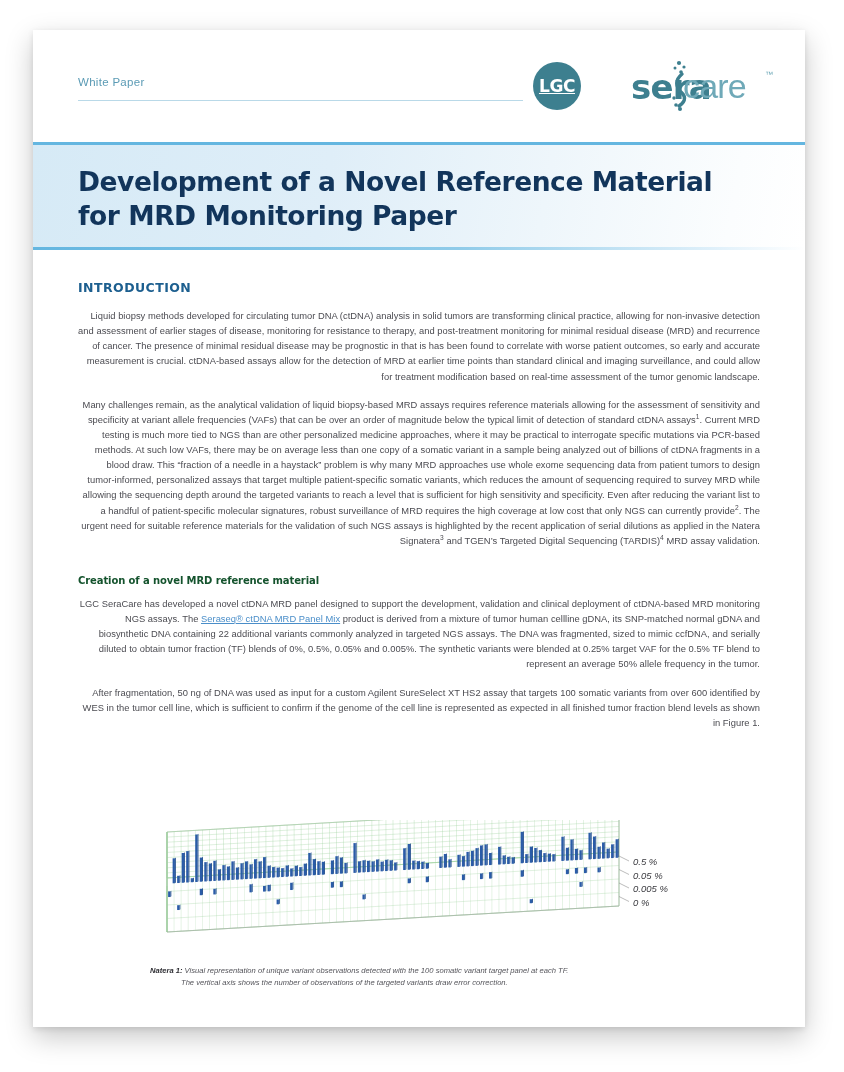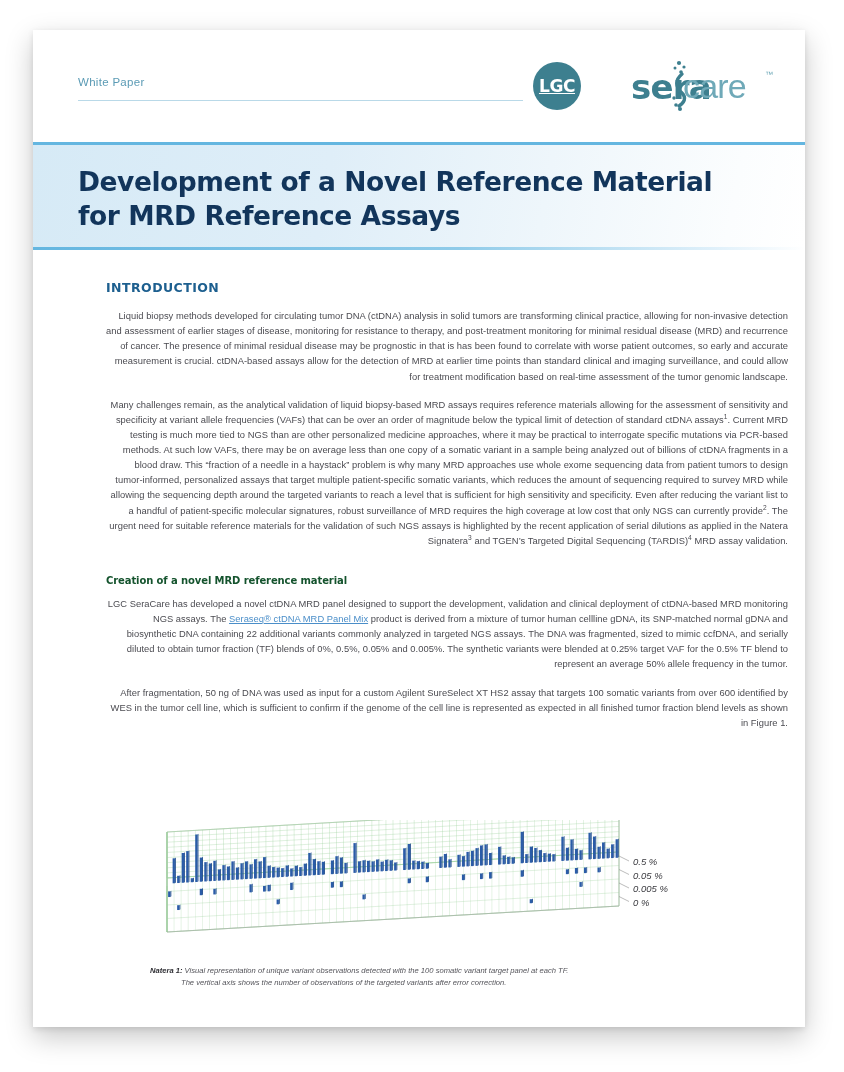--- a/index.html
+++ b/index.html
@@ -118,21 +118,20 @@
     letter-spacing: -0.45px;
     font-family: "DejaVu Sans", sans-serif;
     white-space: pre-line;
   }
 
   
   .body-col {
     position: absolute;
     left: 45px; top: 250px;
     width: 682px;
-    margin-left: 28px;
   }
   h2.sec-head {
     margin: 0 0 14px 0;
     font-size: 12.5px;
     font-weight: bold;
     color: #1d5f8f;
     letter-spacing: 0.45px;
     font-family: "DejaVu Sans", sans-serif;
   }
   h3.sub-head {
@@ -207,21 +206,21 @@
           <circle cx="10" cy="45" r="1.8" fill="#3d7f8f"></circle>
           <circle cx="14" cy="49" r="2.0" fill="#3d7f8f"></circle>
         </svg>
         <div class="logo-care">care</div>
         <div class="logo-tm">™</div>
       </div>
     </div>
 
     <div class="title-band">
       <div class="doc-title">Development of a Novel Reference Material
-for MRD Reference Assays</div>
+for MRD Monitoring Paper</div>
       <div class="band-bottom"></div>
     </div>
 
     <div class="body-col">
       <h2 class="sec-head">INTRODUCTION</h2>
 
       <p class="para">Liquid biopsy methods developed for circulating tumor DNA (ctDNA) analysis in solid tumors are transforming clinical practice, allowing for non-invasive detection and assessment of earlier stages of disease, monitoring for resistance to therapy, and post-treatment monitoring for minimal residual disease (MRD) and recurrence of cancer. The presence of minimal residual disease may be prognostic in that is has been found to correlate with worse patient outcomes, so early and accurate measurement is crucial. ctDNA-based assays allow for the detection of MRD at earlier time points than standard clinical and imaging surveillance, and could allow for treatment modification based on real-time assessment of the tumor genomic landscape.</p>
 
       <p class="para"><span>Many challenges remain, as the analytical validation of liquid biopsy-based MRD assays requires reference materials allowing for the assessment of sensitivity and specificity at variant allele frequencies (VAFs) that can be over an order of magnitude below the typical limit of detection of standard ctDNA assays</span><sup>1</sup><span>. Current MRD testing is much more tied to NGS than are other personalized medicine approaches, where it may be practical to interrogate specific mutations via PCR-based methods. At such low VAFs, there may be on average less than one copy of a somatic variant in a sample being analyzed out of billions of ctDNA fragments in a blood draw. This “fraction of a needle in a haystack” problem is why many MRD approaches use whole exome sequencing data from patient tumors to design tumor-informed, personalized assays that target multiple patient-specific somatic variants, which reduces the amount of sequencing required to survey MRD while allowing the sequencing depth around the targeted variants to reach a level that is sufficient for high sensitivity and specificity. Even after reducing the variant list to a handful of patient-specific molecular signatures, robust surveillance of MRD requires the high coverage at low cost that only NGS can currently provide</span><sup>2</sup><span>. The urgent need for suitable reference materials for the validation of such NGS assays is highlighted by the recent application of serial dilutions as applied in the Natera Signatera</span><sup>3</sup><span> and TGEN’s Targeted Digital Sequencing (TARDIS)</span><sup>4</sup><span> MRD assay validation.</span></p>
 
@@ -622,18 +621,18 @@
               <text x="484" y="72" font-family="&quot;Liberation Sans&quot;, sans-serif" font-size="9.5" fill="#3a3a3f">0.005 %</text>
               <line x1="470" y1="76.5" x2="480" y2="81.5" stroke="#7a7a7a" stroke-width="0.6" opacity="0.85"></line>
               <text x="484" y="85.5" font-family="&quot;Liberation Sans&quot;, sans-serif" font-size="9.5" fill="#3a3a3f">0 %</text>
               <line x1="470" y1="86" x2="470" y2="-14" stroke="#aaaaaa" stroke-width="0.55" opacity="0.5"></line>
               <line x1="18" y1="112" x2="470" y2="86" stroke="#9a9a9a" stroke-width="0.6" opacity="0.6"></line>
             </g>
           </svg>
       </div>
       <div class="fig-caption">
         <span class="fig-num">Natera 1:</span><span> Visual representation of unique variant observations detected with the 100 somatic variant target panel at each TF.</span>
-        <span class="cap-l2">The vertical axis shows the number of observations of the targeted variants after error correction.</span>
+        <span class="cap-l2">The vertical axis shows the number of observations of the targeted variants draw error correction.</span>
       </div>
     </div>
 
   </div>
 </div>
 
 </body></html>

